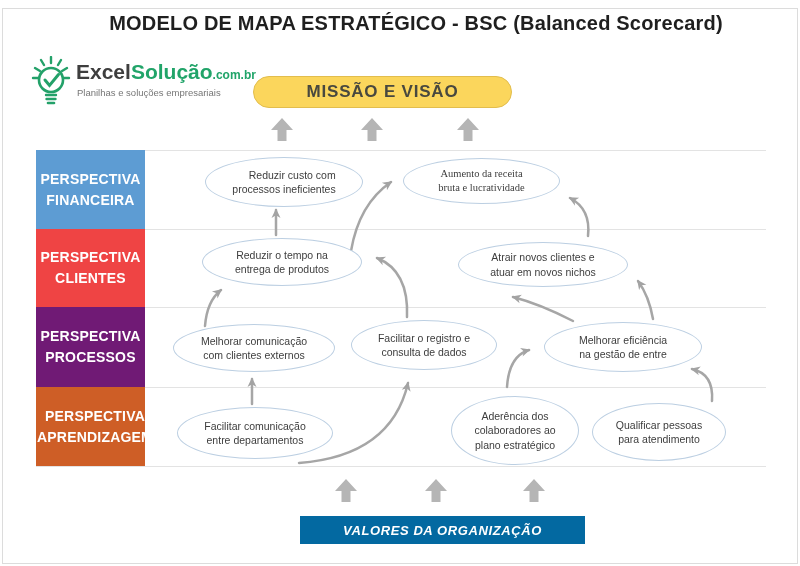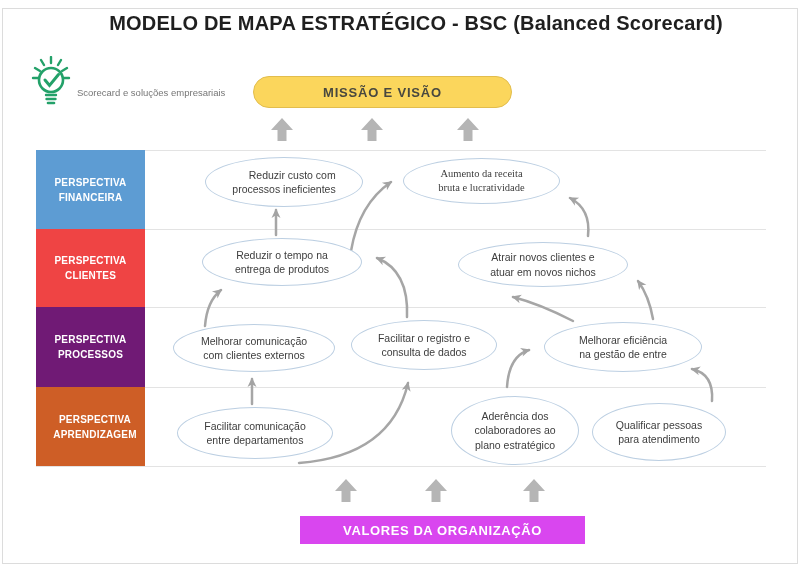--- a/index.html
+++ b/index.html
@@ -16,26 +16,26 @@
   .logo{position:absolute;left:30px;top:56px;width:210px;height:50px;}
   .logo-icon{position:absolute;left:0;top:0;}
   .logo-text{position:absolute;left:46px;top:4px;white-space:nowrap;}
   .logo-excel{font-size:21px;font-weight:bold;color:#3e3e3e;}
   .logo-solucao{font-size:21px;font-weight:bold;color:#21a469;}
   .logo-suffix{font-size:12px;font-weight:bold;color:#21a469;}
   .logo-tagline{position:absolute;left:47px;top:31px;font-size:9.5px;color:#767676;white-space:nowrap;}
   
   .banner{position:absolute;display:flex;align-items:center;justify-content:center;font-weight:bold;}
   .mission{left:253px;top:76px;width:257px;height:30px;border:1px solid #e2bd4d;border-radius:16px;
-           font-size:13px;color:#48483f;letter-spacing:0.8px;}
+           font-size:17px;color:#48483f;letter-spacing:0.8px;}
   .values{left:300px;top:516px;width:285px;height:28px;font-size:13px;color:#ffffff;letter-spacing:0.6px;}
   
   .persp{
     position:absolute;left:36px;width:109px;display:flex;align-items:center;justify-content:center;
-    text-align:center;color:#ffffff;font-weight:bold;font-size:10px;line-height:1.5;
+    text-align:center;color:#ffffff;font-weight:bold;font-size:14px;line-height:1.5;
     letter-spacing:0.2px;padding:0 4px;box-sizing:border-box;
   }
   
   .node{
     position:absolute;background:#ffffff;border:1px solid #bccfe2;border-radius:50%;
     display:flex;align-items:center;justify-content:center;text-align:center;
     font-size:10.5px;color:#3d3d3d;line-height:1.35;white-space:pre-line;box-sizing:border-box;
   }
   svg.diagram{position:absolute;left:0;top:0;}
 </style>
@@ -56,21 +56,24 @@
       <line x1="31" y1="4" x2="28" y2="9"></line>
       <line x1="37" y1="12" x2="32" y2="15"></line>
       <line x1="39" y1="22" x2="33" y2="22"></line>
       <circle cx="21" cy="24" r="12" stroke-width="2.6"></circle>
       <path d="M15 24 l4.5 5.5 l9 -11" stroke-width="3"></path>
       <line x1="16" y1="39" x2="26" y2="39"></line>
       <line x1="16.5" y1="43" x2="25.5" y2="43"></line>
       <path d="M18 47 h6" stroke-width="2.6"></path>
     </g>
   </svg>
-  <div class="logo-tagline">Scorecard e soluções empresariais</div>
+  <div class="logo-text">
+    <span class="logo-excel">Excel</span><span class="logo-solucao">Solução</span><span class="logo-suffix">.com.br</span>
+  </div>
+  <div class="logo-tagline">Planilhas e soluções empresariais</div>
 </div>
 
 <div class="banner mission" style="background: rgb(251, 214, 92);">MISSÃO E VISÃO</div>
 
 <svg class="diagram" width="800" height="566" viewBox="0 0 800 566">
   <defs>
     <marker id="ah" markerUnits="userSpaceOnUse" markerWidth="12" markerHeight="11" refX="8.5" refY="5" orient="auto">
       <path d="M0.5,0.5 L10,5 L0.5,9.5 L3.2,5 Z" fill="#a3a3a3"></path>
     </marker>
   </defs>
@@ -130,13 +133,13 @@
 <div class="node" style="left:544px;top:322px;width:158px;height:50px;">Melhorar eficiência
 na gestão de entre</div>
 <div class="node" style="left:177px;top:407px;width:156px;height:52px;">Facilitar comunicação
 entre departamentos</div>
 <div class="node" style="left:451px;top:396px;width:128px;height:69px;">Aderência dos
 colaboradores ao
 plano estratégico</div>
 <div class="node" style="left:592px;top:403px;width:134px;height:58px;">Qualificar pessoas
 para atendimento</div>
 
-<div class="banner values" style="background: #d946ef;">VALORES DA ORGANIZAÇÃO</div>
+<div class="banner values" style="background: #0369a1; font-style: italic;">VALORES DA ORGANIZAÇÃO</div>
 
 </body></html>

